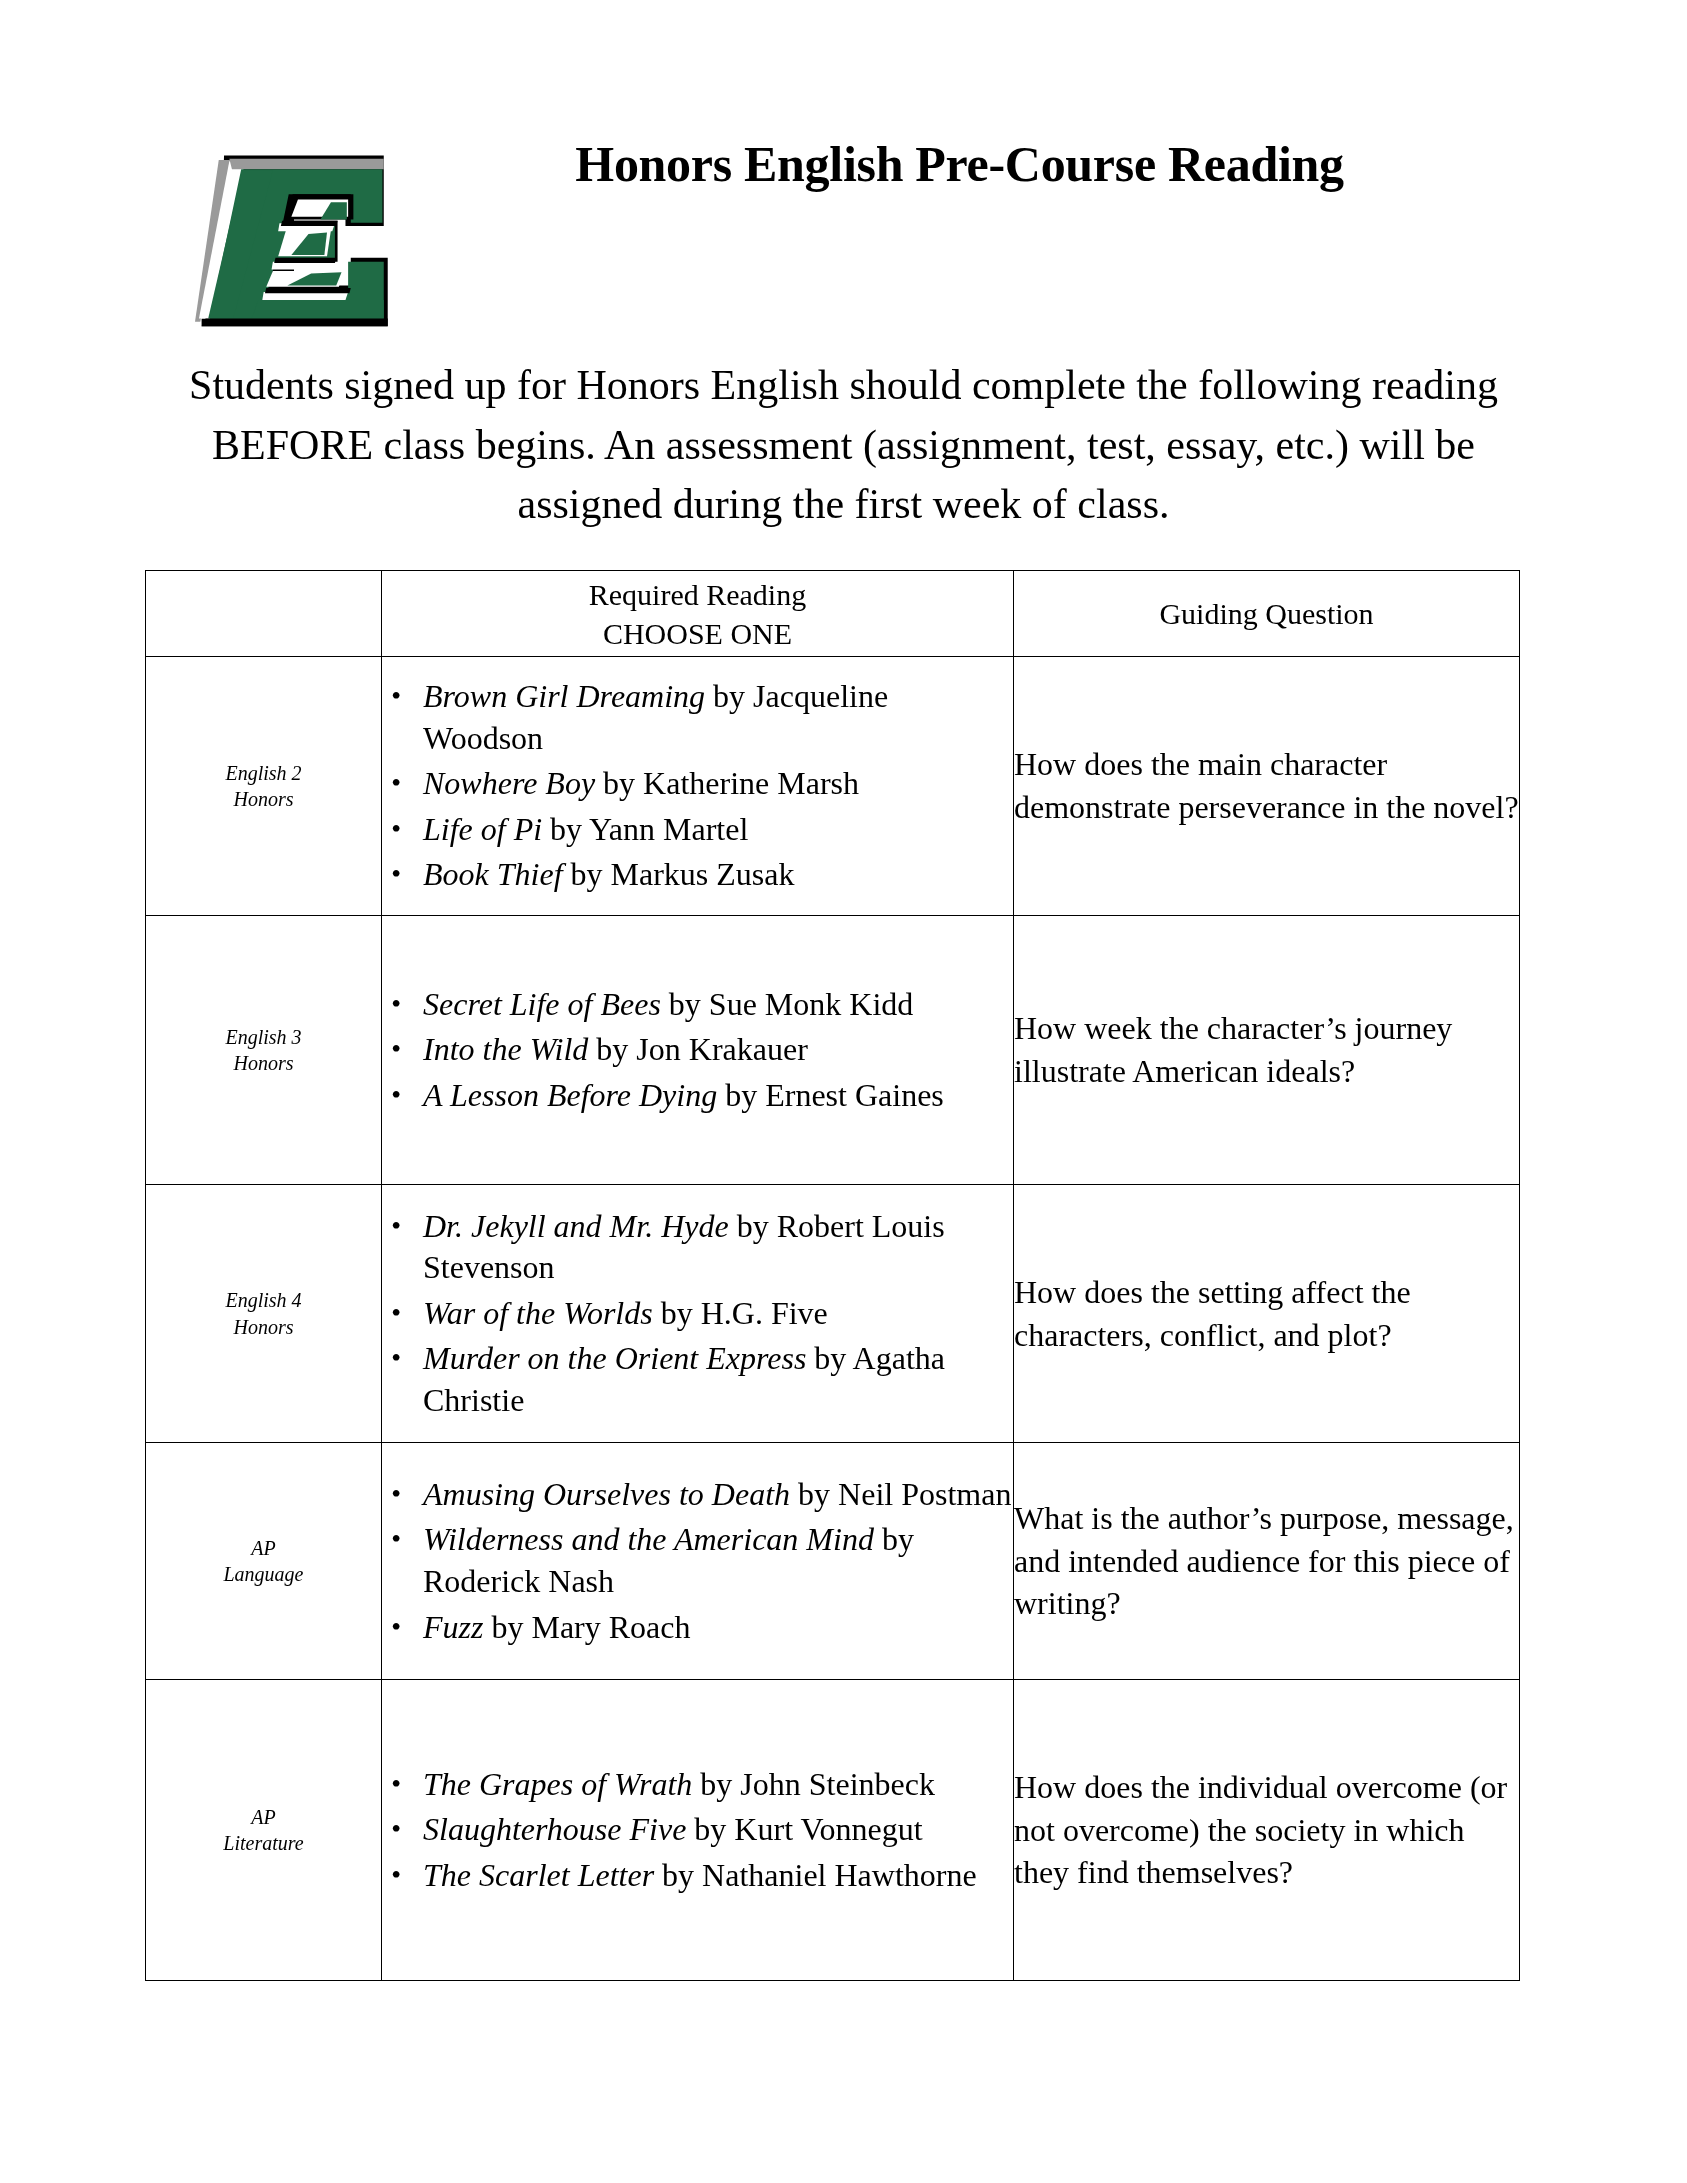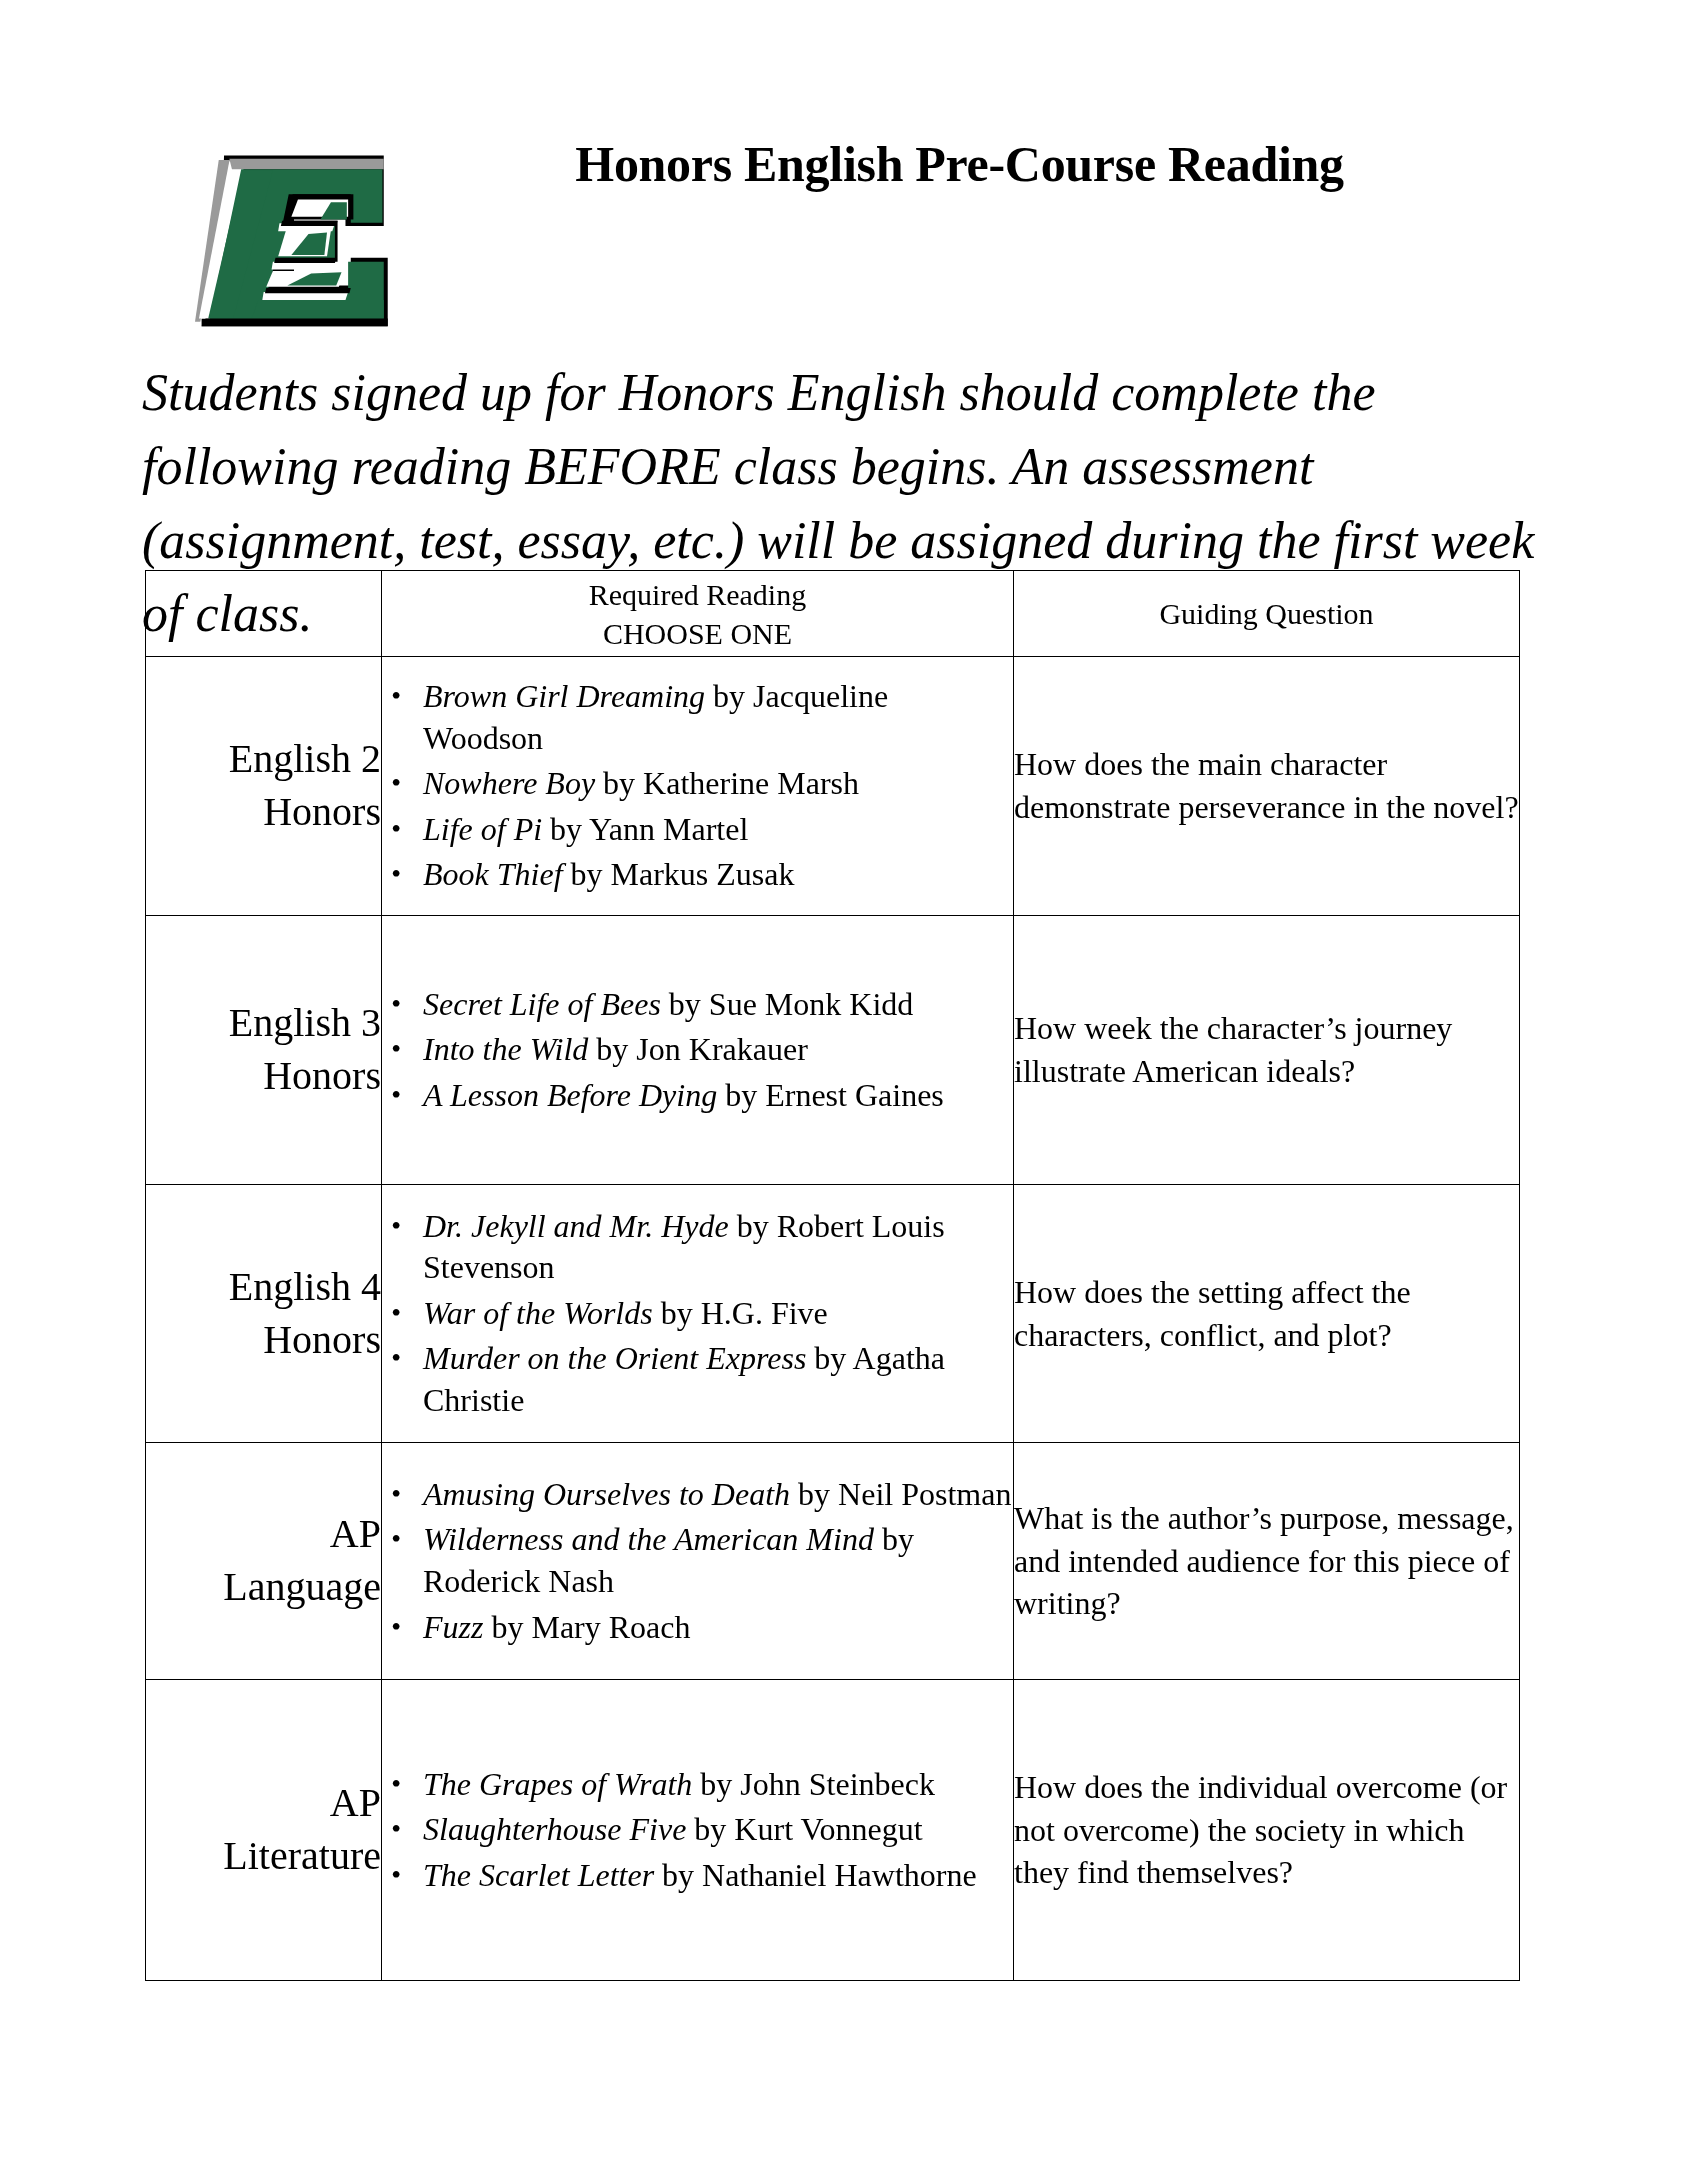--- a/index.html
+++ b/index.html
@@ -58,23 +58,22 @@
   .title-line-2 {
     margin-top: 9.3px;
   }
 
   
   .intro {
     position: absolute;
     left: 142px;
     top: 356px;
     width: 1403px;
-    text-align: left;
-    font-style: italic;
-    font-size: 52px;
+    text-align: center;
+    font-size: 42px;
     line-height: 1.42;
   }
 
   
   .reading-table {
     position: absolute;
     left: 145px;
     top: 570px;
     width: 1375px;
     border-collapse: collapse;
@@ -95,25 +94,26 @@
   .hdr-cell {
     text-align: center;
     font-weight: bold;
     font-size: 30px;
     line-height: 1.30;
     padding: 6.6px 9.3px;
   }
   .hdr-cell .hdr-sub { display: block; font-family: Liberation Serif, serif; }
 
   .course-cell {
-    text-align: right;
+    text-align: center;
     font-weight: bold;
-    font-size: 40px;
+    font-size: 20px;
     line-height: 1.32;
     padding: 5.3px 4px;
+    font-style: italic;
   }
   .course-cell .course-line { display: block; }
 
   .reading-cell {
     padding: 10.6px 13.2px 10.6px 29px;
     vertical-align: top;
   }
   .book-list {
     margin: 0;
     padding: 0;

